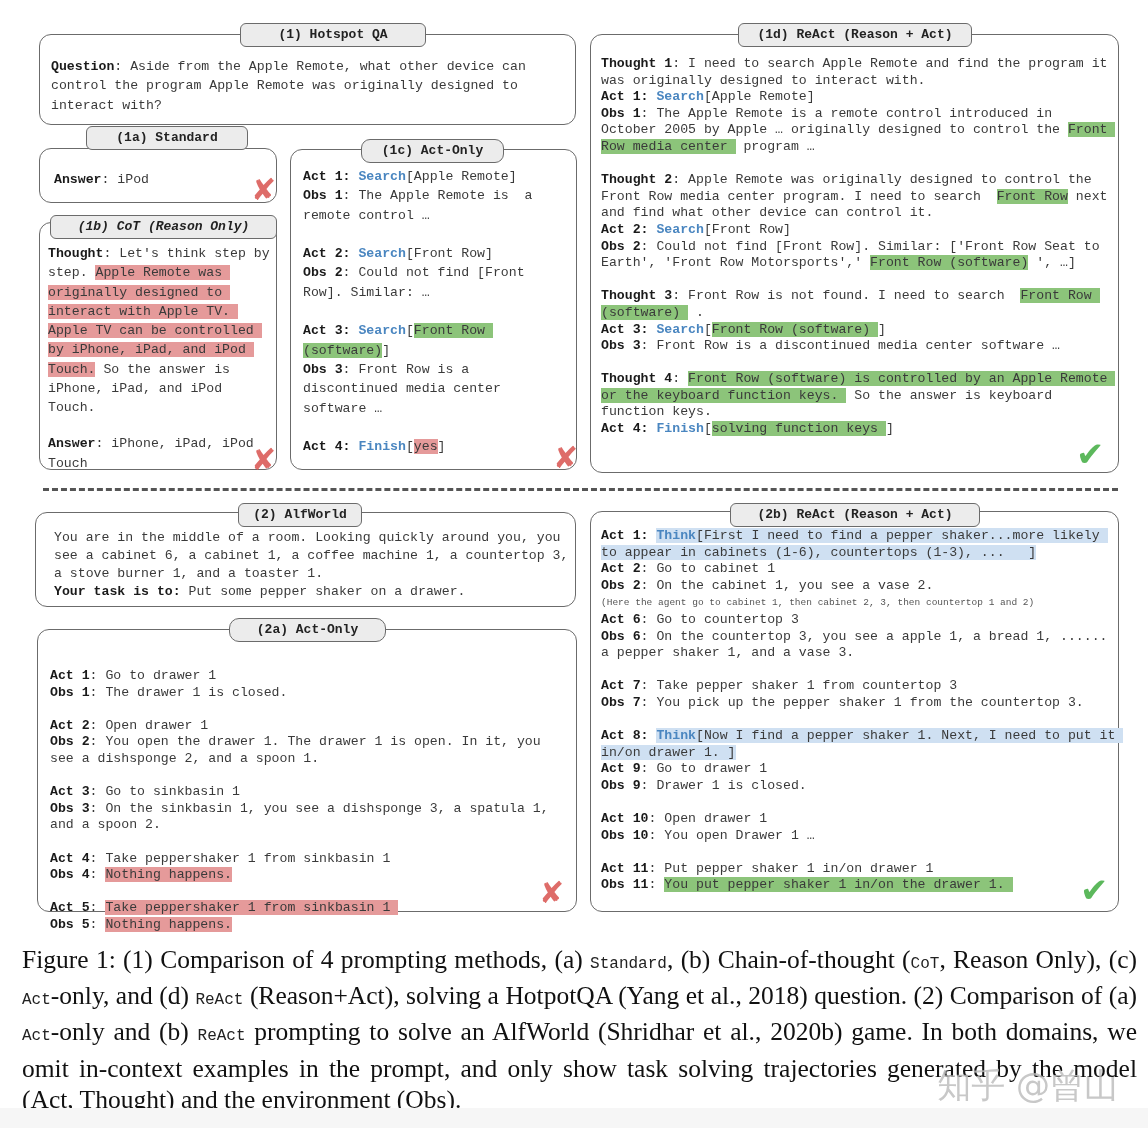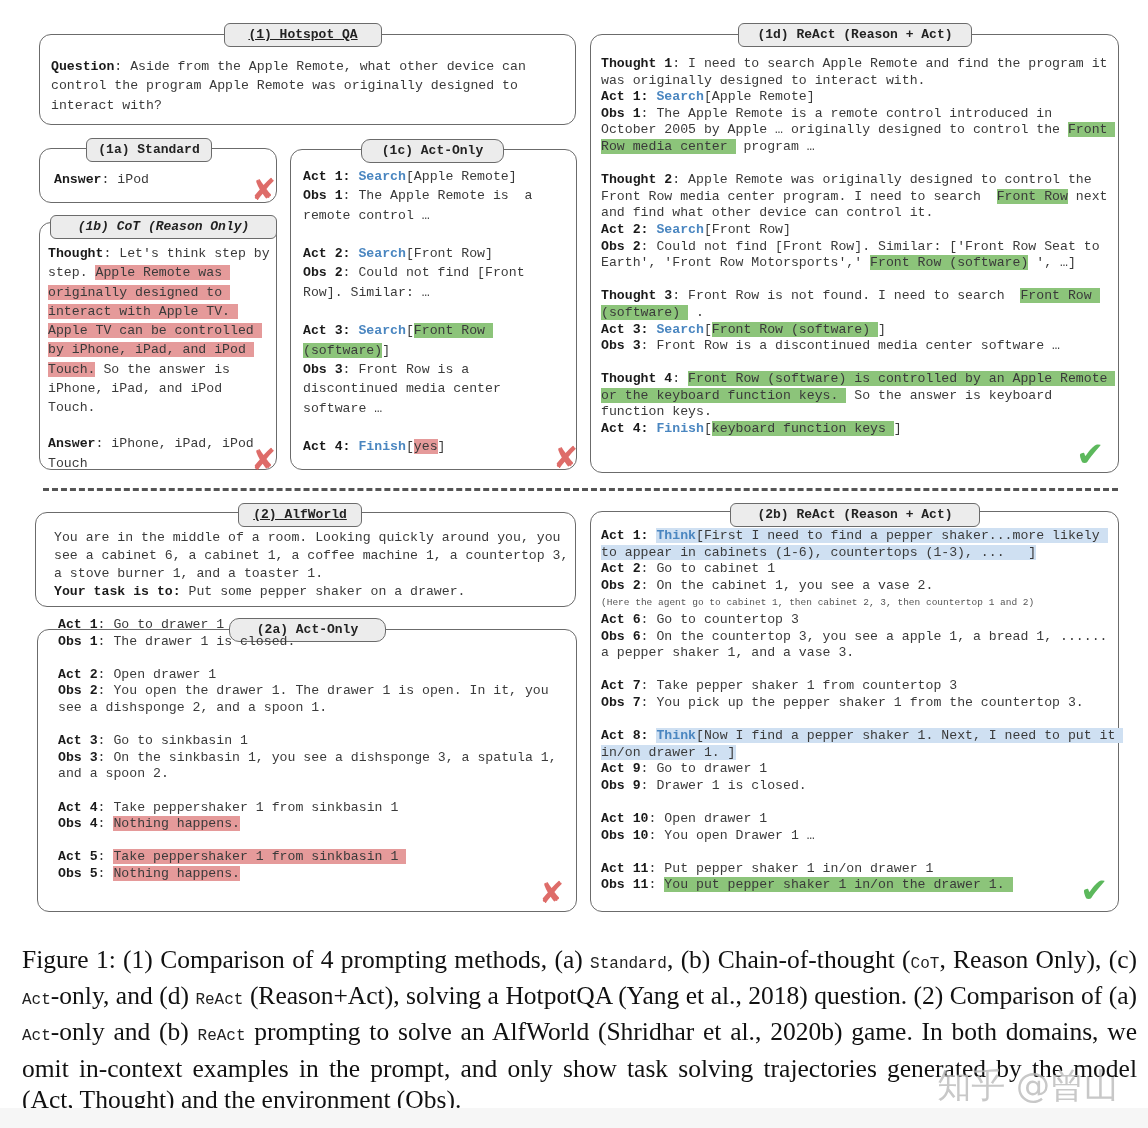--- a/index.html
+++ b/index.html
@@ -33,25 +33,25 @@
   }
   .caption .mono { font-family: "Liberation Mono", monospace; font-size: 16px; color: #222; }
   .small-note { font-size: 9.5px; color: #555; }
   .watermark { position: absolute; right: 30px; top: 1063px; font-family: "DejaVu Sans", sans-serif; font-size: 34px; color: #bbb; opacity: 0.8; }
   .footer-fade { position: absolute; left: 0; top: 1108px; width: 1148px; height: 20px; background: #f6f6f6; }
 </style>
 </head>
 <body>
 
 <div class="box" style="left:39px;top:34px;width:537px;height:91px;"></div>
-<div class="tag" style="left:224px;top:23px;width:158px;text-decoration:underline;">(1) Hotspot QA</div>
+<div class="tag" style="left:240px;top:23px;width:186px;">(1) Hotspot QA</div>
 <div class="txt l19" style="left:51px;top:57px;width:520px;"><span class="b">Question</span><span>: Aside from the Apple Remote, what other device can control the program Apple Remote was originally designed to interact with?</span></div>
 
 <div class="box" style="left:39px;top:148px;width:238px;height:55px;"></div>
-<div class="tag" style="left:86px;top:138px;width:126px;">(1a) Standard</div>
+<div class="tag" style="left:86px;top:126px;width:162px;">(1a) Standard</div>
 <div class="txt" style="left:54px;top:172px;width:210px;"><span class="b">Answer</span><span>: iPod</span></div>
 <div class="mark-x" style="left:251px;top:175px;">✘</div>
 
 <div class="box" style="left:39px;top:222px;width:238px;height:248px;"></div>
 <div class="tag" style="left:50px;top:215px;width:227px;font-style:italic;">(1b) CoT (Reason Only)</div>
 <div class="txt l19" style="left:48px;top:244px;width:222px;"><span class="b">Thought</span><span>: Let's think step by step. </span><span class="red">Apple Remote was originally designed to interact with Apple TV. Apple TV can be controlled by iPhone, iPad, and iPod Touch.</span><span> So the answer is iPhone, iPad, and iPod Touch.</span><span class="gap"></span><span class="b">Answer</span><span>: iPhone, iPad, iPod Touch</span></div>
 <div class="mark-x" style="left:251px;top:445px;">✘</div>
 
 <div class="box" style="left:290px;top:149px;width:287px;height:321px;"></div>
 <div class="tag" style="left:361px;top:139px;width:143px;border-radius:9px;">(1c) Act-Only</div>
@@ -75,33 +75,33 @@
 
 <span class="b">Thought 2</span><span>: Apple Remote was originally designed to control the Front Row media center program. I need to search  </span><span class="green">Front Row</span><span> next and find what other device can control it.</span>
 <span class="b">Act 2</span><span class="b">: </span><span class="search">Search</span><span>[Front Row]</span>
 <span class="b">Obs 2</span><span>: Could not find [Front Row]. Similar: ['Front Row Seat to Earth', 'Front Row Motorsports',' </span><span class="green">Front Row (software)</span><span> ', …]</span>
 
 <span class="b">Thought 3</span><span>: Front Row is not found. I need to search  </span><span class="green">Front Row (software) </span><span> .</span>
 <span class="b">Act 3</span><span class="b">: </span><span class="search">Search</span><span>[</span><span class="green">Front Row (software) </span><span>]</span>
 <span class="b">Obs 3</span><span>: Front Row is a discontinued media center software …</span>
 
 <span class="b">Thought 4</span><span>: </span><span class="green">Front Row (software) is controlled by an Apple Remote or the keyboard function keys. </span><span> So the answer is keyboard function keys.</span>
-<span class="b">Act 4</span><span class="b">: </span><span class="search">Finish</span><span>[</span><span class="green">keyboard function keys </span><span>]</span></div>
+<span class="b">Act 4</span><span class="b">: </span><span class="search">Finish</span><span>[</span><span class="green">solving function keys </span><span>]</span></div>
 <div class="mark-check" style="left:1076px;top:437px;">✔</div>
 
 <div class="divider"></div>
 
 <div class="box" style="left:35px;top:512px;width:541px;height:95px;"></div>
-<div class="tag" style="left:238px;top:503px;width:124px;text-decoration:underline;">(2) AlfWorld</div>
+<div class="tag" style="left:238px;top:503px;width:124px;">(2) AlfWorld</div>
 <div class="txt" style="left:54px;top:529px;width:520px;line-height:18px;"><span>You are in the middle of a room. Looking quickly around you, you see a cabinet 6, a cabinet 1, a coffee machine 1, a countertop 3,  a stove burner 1, and a toaster 1.</span>
 <span class="b">Your task is to:</span><span> Put some pepper shaker on a drawer.</span></div>
 
 <div class="box" style="left:37px;top:629px;width:540px;height:283px;"></div>
 <div class="tag" style="left:229px;top:618px;width:157px;border-radius:10px;">(2a) Act-Only</div>
-<div class="txt" style="left:50px;top:617px;width:520px;margin-left:8px;"><span class="b">Act 1</span><span>: Go to drawer 1</span>
+<div class="txt" style="left:50px;top:668px;width:520px;"><span class="b">Act 1</span><span>: Go to drawer 1</span>
 <span class="b">Obs 1</span><span>: The drawer 1 is closed.</span>
 
 <span class="b">Act 2</span><span>: Open drawer 1</span>
 <span class="b">Obs 2</span><span>: You open the drawer 1. The drawer 1 is open. In it, you see a dishsponge 2, and a spoon 1.</span>
 
 <span class="b">Act 3</span><span>: Go to sinkbasin 1</span>
 <span class="b">Obs 3</span><span>: On the sinkbasin 1, you see a dishsponge 3, a spatula 1, and a spoon 2.</span>
 
 <span class="b">Act 4</span><span>: Take peppershaker 1 from sinkbasin 1</span>
 <span class="b">Obs 4</span><span>: </span><span class="red">Nothing happens.</span>

